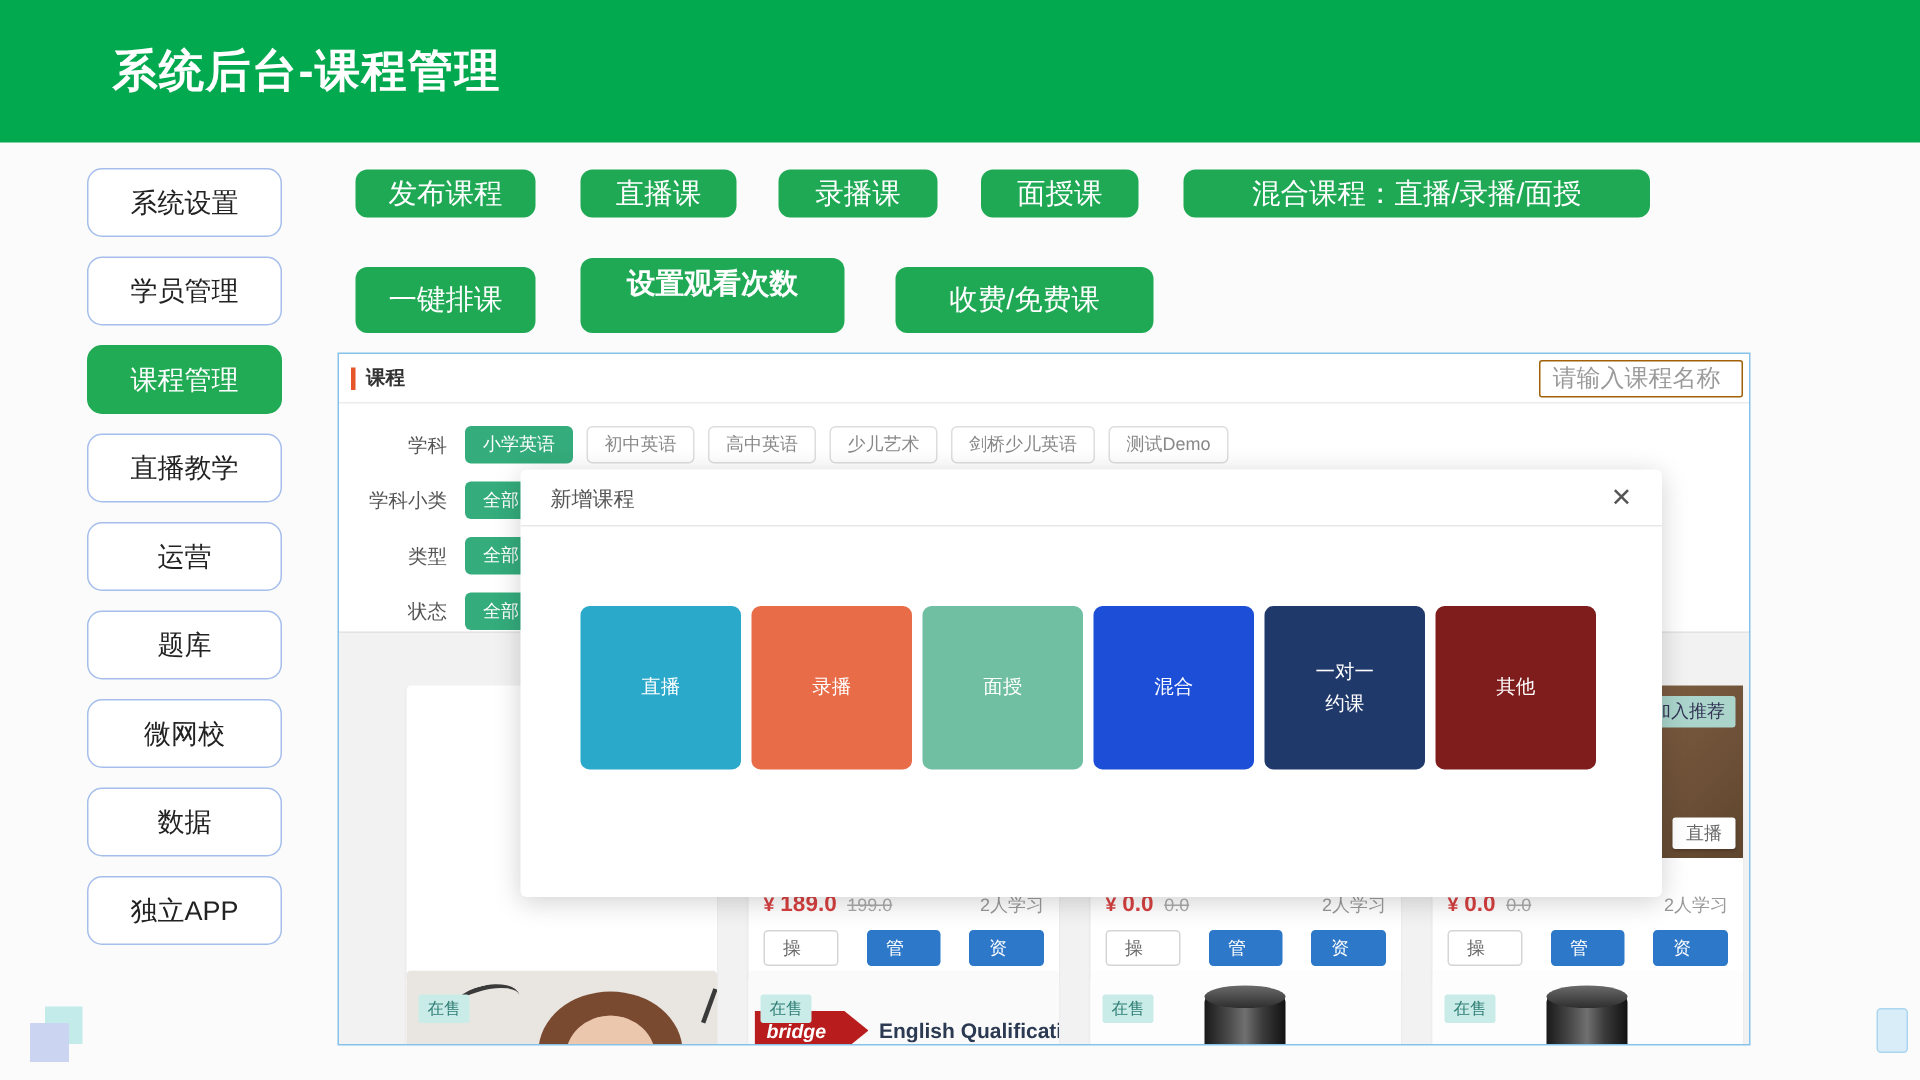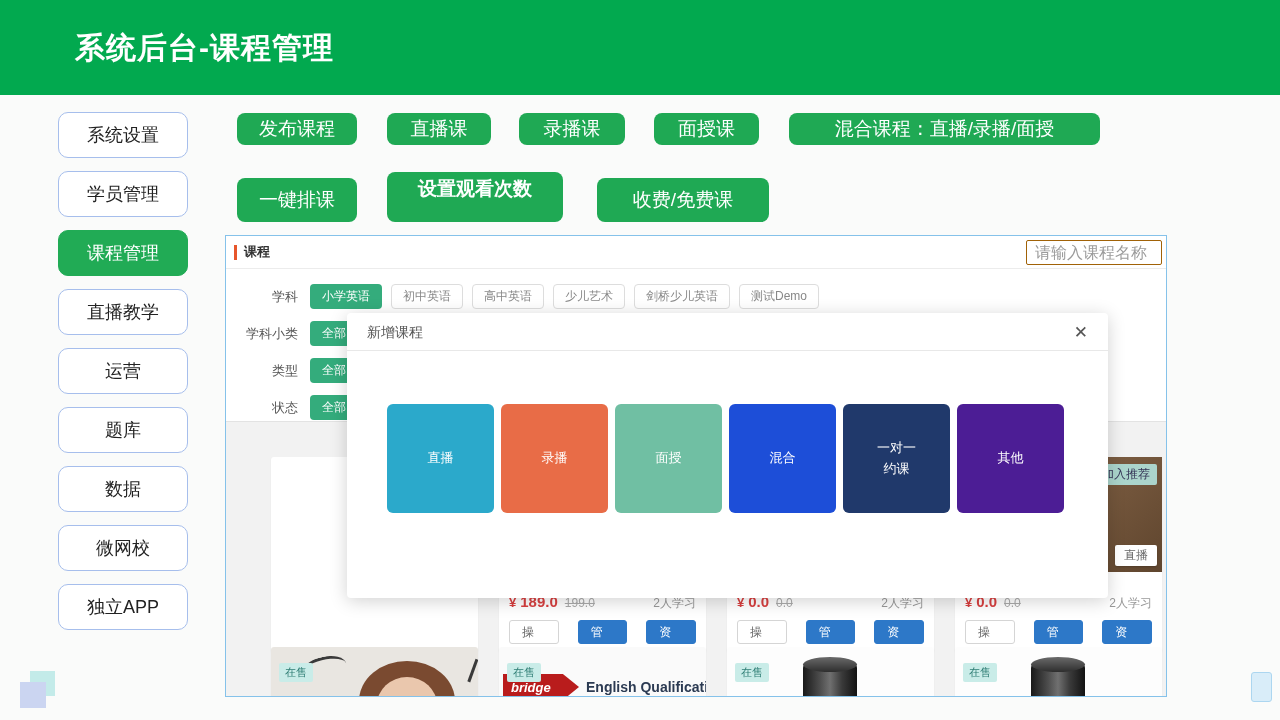--- a/index.html
+++ b/index.html
@@ -125,22 +125,22 @@
   <div class="header-title">系统后台-课程管理</div>
 </div>
 
 <div class="sidebar">
   <div class="side-btn">系统设置</div>
   <div class="side-btn">学员管理</div>
   <div class="side-btn active">课程管理</div>
   <div class="side-btn">直播教学</div>
   <div class="side-btn">运营</div>
   <div class="side-btn">题库</div>
+  <div class="side-btn">微网校</div>
   <div class="side-btn">数据</div>
-  <div class="side-btn">微网校</div>
   <div class="side-btn">独立APP</div>
 </div>
 
 <div class="tool-btn tb-r1" id="tb-publish">发布课程</div>
 <div class="tool-btn tb-r1" id="tb-live">直播课</div>
 <div class="tool-btn tb-r1" id="tb-record">录播课</div>
 <div class="tool-btn tb-r1" id="tb-offline">面授课</div>
 <div class="tool-btn tb-r1" id="tb-mixed">混合课程：直播/录播/面授</div>
 <div class="tool-btn" id="tb-schedule">一键排课</div>
 <div class="tool-btn" id="tb-views">设置观看次数</div>
@@ -288,19 +288,19 @@
     <div class="modal-title">新增课程</div>
     <div class="modal-close">✕</div>
   </div>
   <div class="type-cards">
     <div class="type-card" style="background: rgb(43, 169, 203);">直播</div>
     <div class="type-card" style="background: rgb(232, 108, 71);">录播</div>
     <div class="type-card" style="background: rgb(112, 191, 163);">面授</div>
     <div class="type-card" style="background: #1d4ed8;">混合</div>
     <div class="type-card" style="background: rgb(32, 57, 107);">一对一
 约课</div>
-    <div class="type-card" style="background: #4c1d95;">其他</div>
+    <div class="type-card" style="background: #7f1d1d;">其他</div>
   </div>
 </div>
 
 <div class="deco-teal"></div>
 <div class="deco-lav"></div>
 <div class="deco-right"></div>
 
 </body></html>

